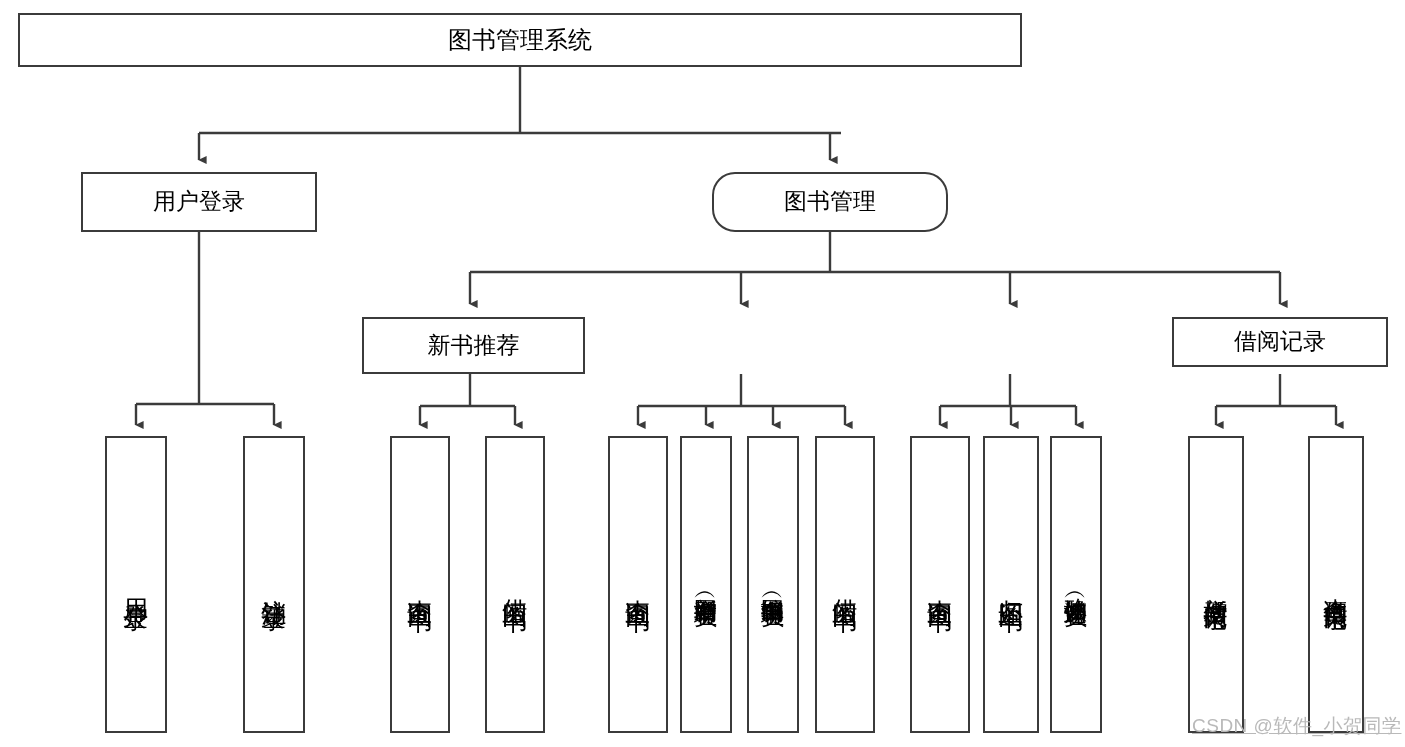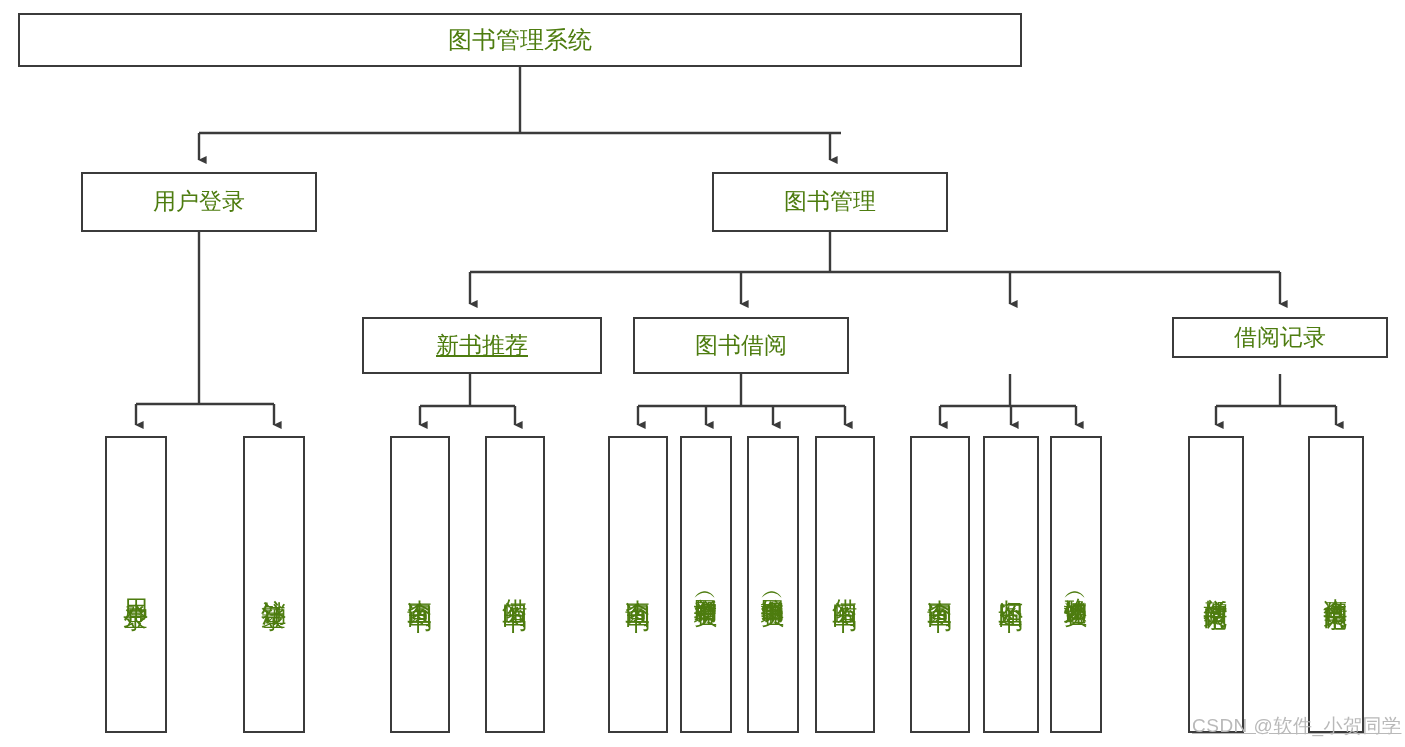--- a/index.html
+++ b/index.html
@@ -26,21 +26,21 @@
     pointer-events: none;
   }
   .node {
     position: absolute;
     box-sizing: border-box;
     background: #ffffff;
     border: 2px solid #3b3b3b;
     display: flex;
     align-items: center;
     justify-content: center;
-    color: #4d7c0f;
+    color: #000000;
   }
   .node .node-label {
     display: block;
     text-align: center;
     line-height: 1.18;
     white-space: pre;
   }
   
   .node.horiz .node-label {
     font-size: 23px;
@@ -125,34 +125,31 @@
   </svg>
 
   <div class="node horiz root" style="left:18px; top:13px; width:1004px; height:54px;">
     <span class="node-label">图书管理系统</span>
   </div>
 
   <div class="node horiz" style="left:81px; top:172px; width:236px; height:60px;">
     <span class="node-label">用户登录</span>
   </div>
 
-  <div class="node horiz" style="left:712px; top:172px; width:236px; height:60px;">
+  <div class="node horiz" style="left:712px; top:172px; width:236px; height:60px;border-radius:23px;">
     <span class="node-label">图书管理</span>
   </div>
 
-  <div class="node horiz" style="left:362px; top:317px; width:240px; height:57px;text-decoration:underline;">
+  <div class="node horiz" style="left:362px; top:317px; width:223px; height:57px;">
     <span class="node-label">新书推荐</span>
   </div>
 
-  <div class="node horiz" style="left:633px; top:317px; width:216px; height:57px;">
-    <span class="node-label">图书借阅</span>
-  </div>
-
-
-  <div class="node horiz" style="left:1172px; top:317px; width:216px; height:41px;">
+
+
+  <div class="node horiz" style="left:1172px; top:317px; width:216px; height:50px;">
     <span class="node-label">借阅记录</span>
   </div>
 
   <div class="node vert" style="left:105px; top:436px; width:62px; height:297px;">
     <span class="node-label">用户登录</span>
   </div>
 
   <div class="node vert" style="left:243px; top:436px; width:62px; height:297px;">
     <span class="node-label">注销登录</span>
   </div>

